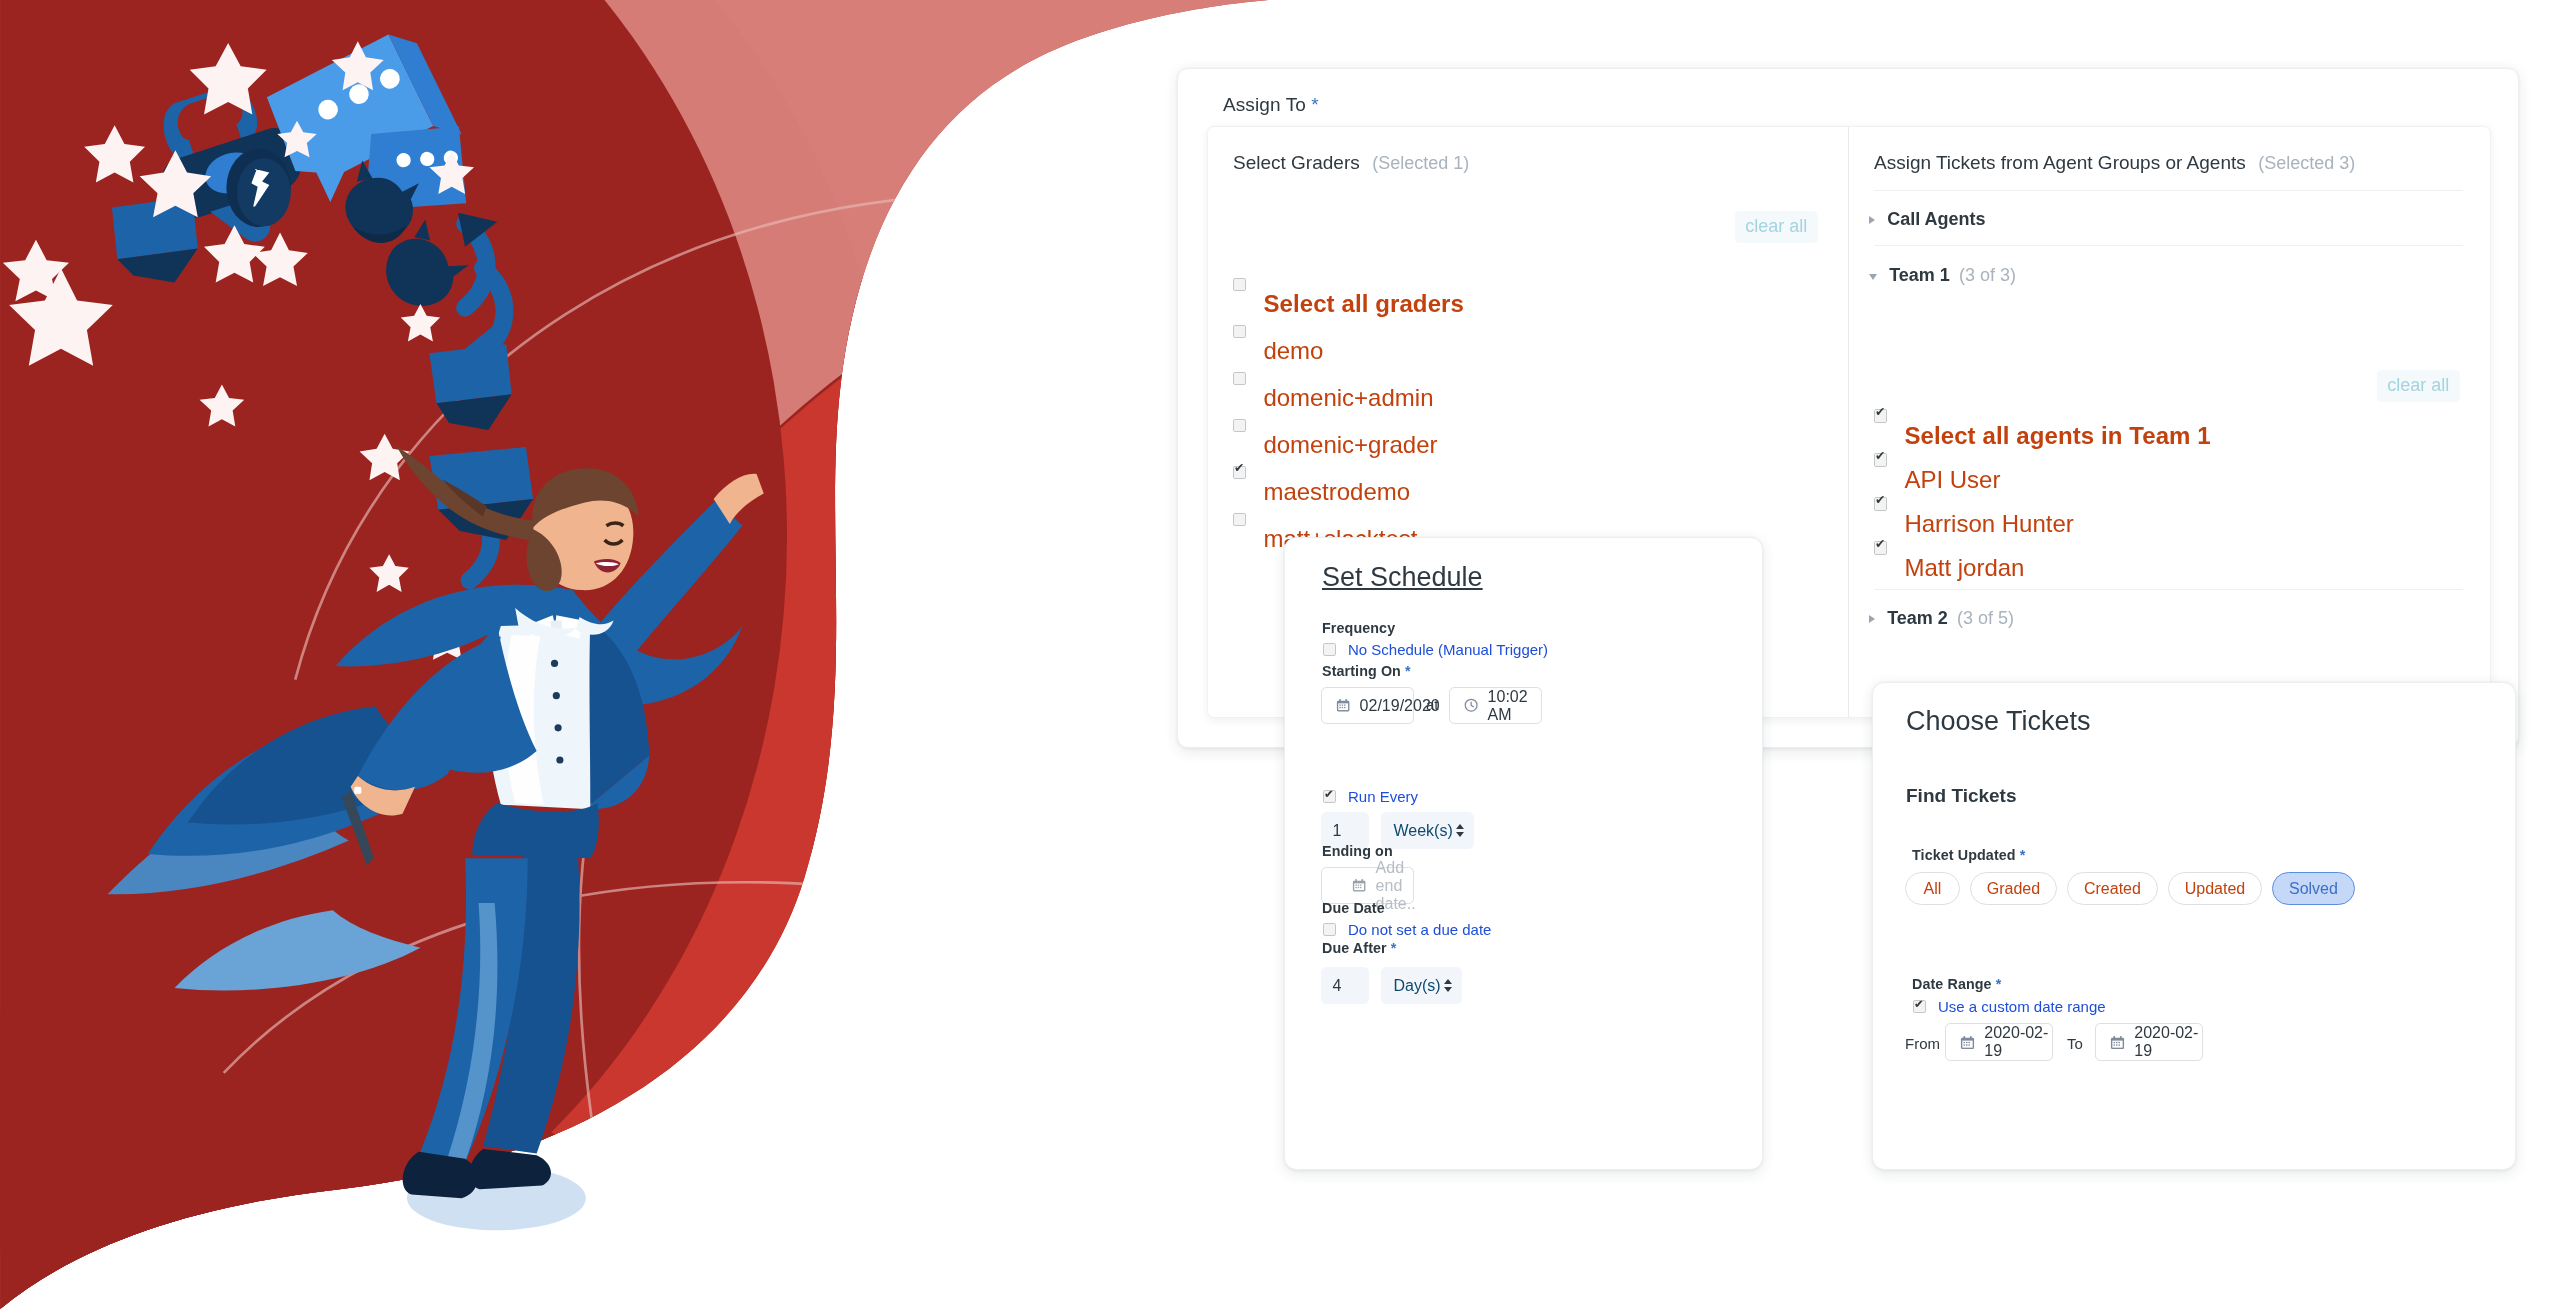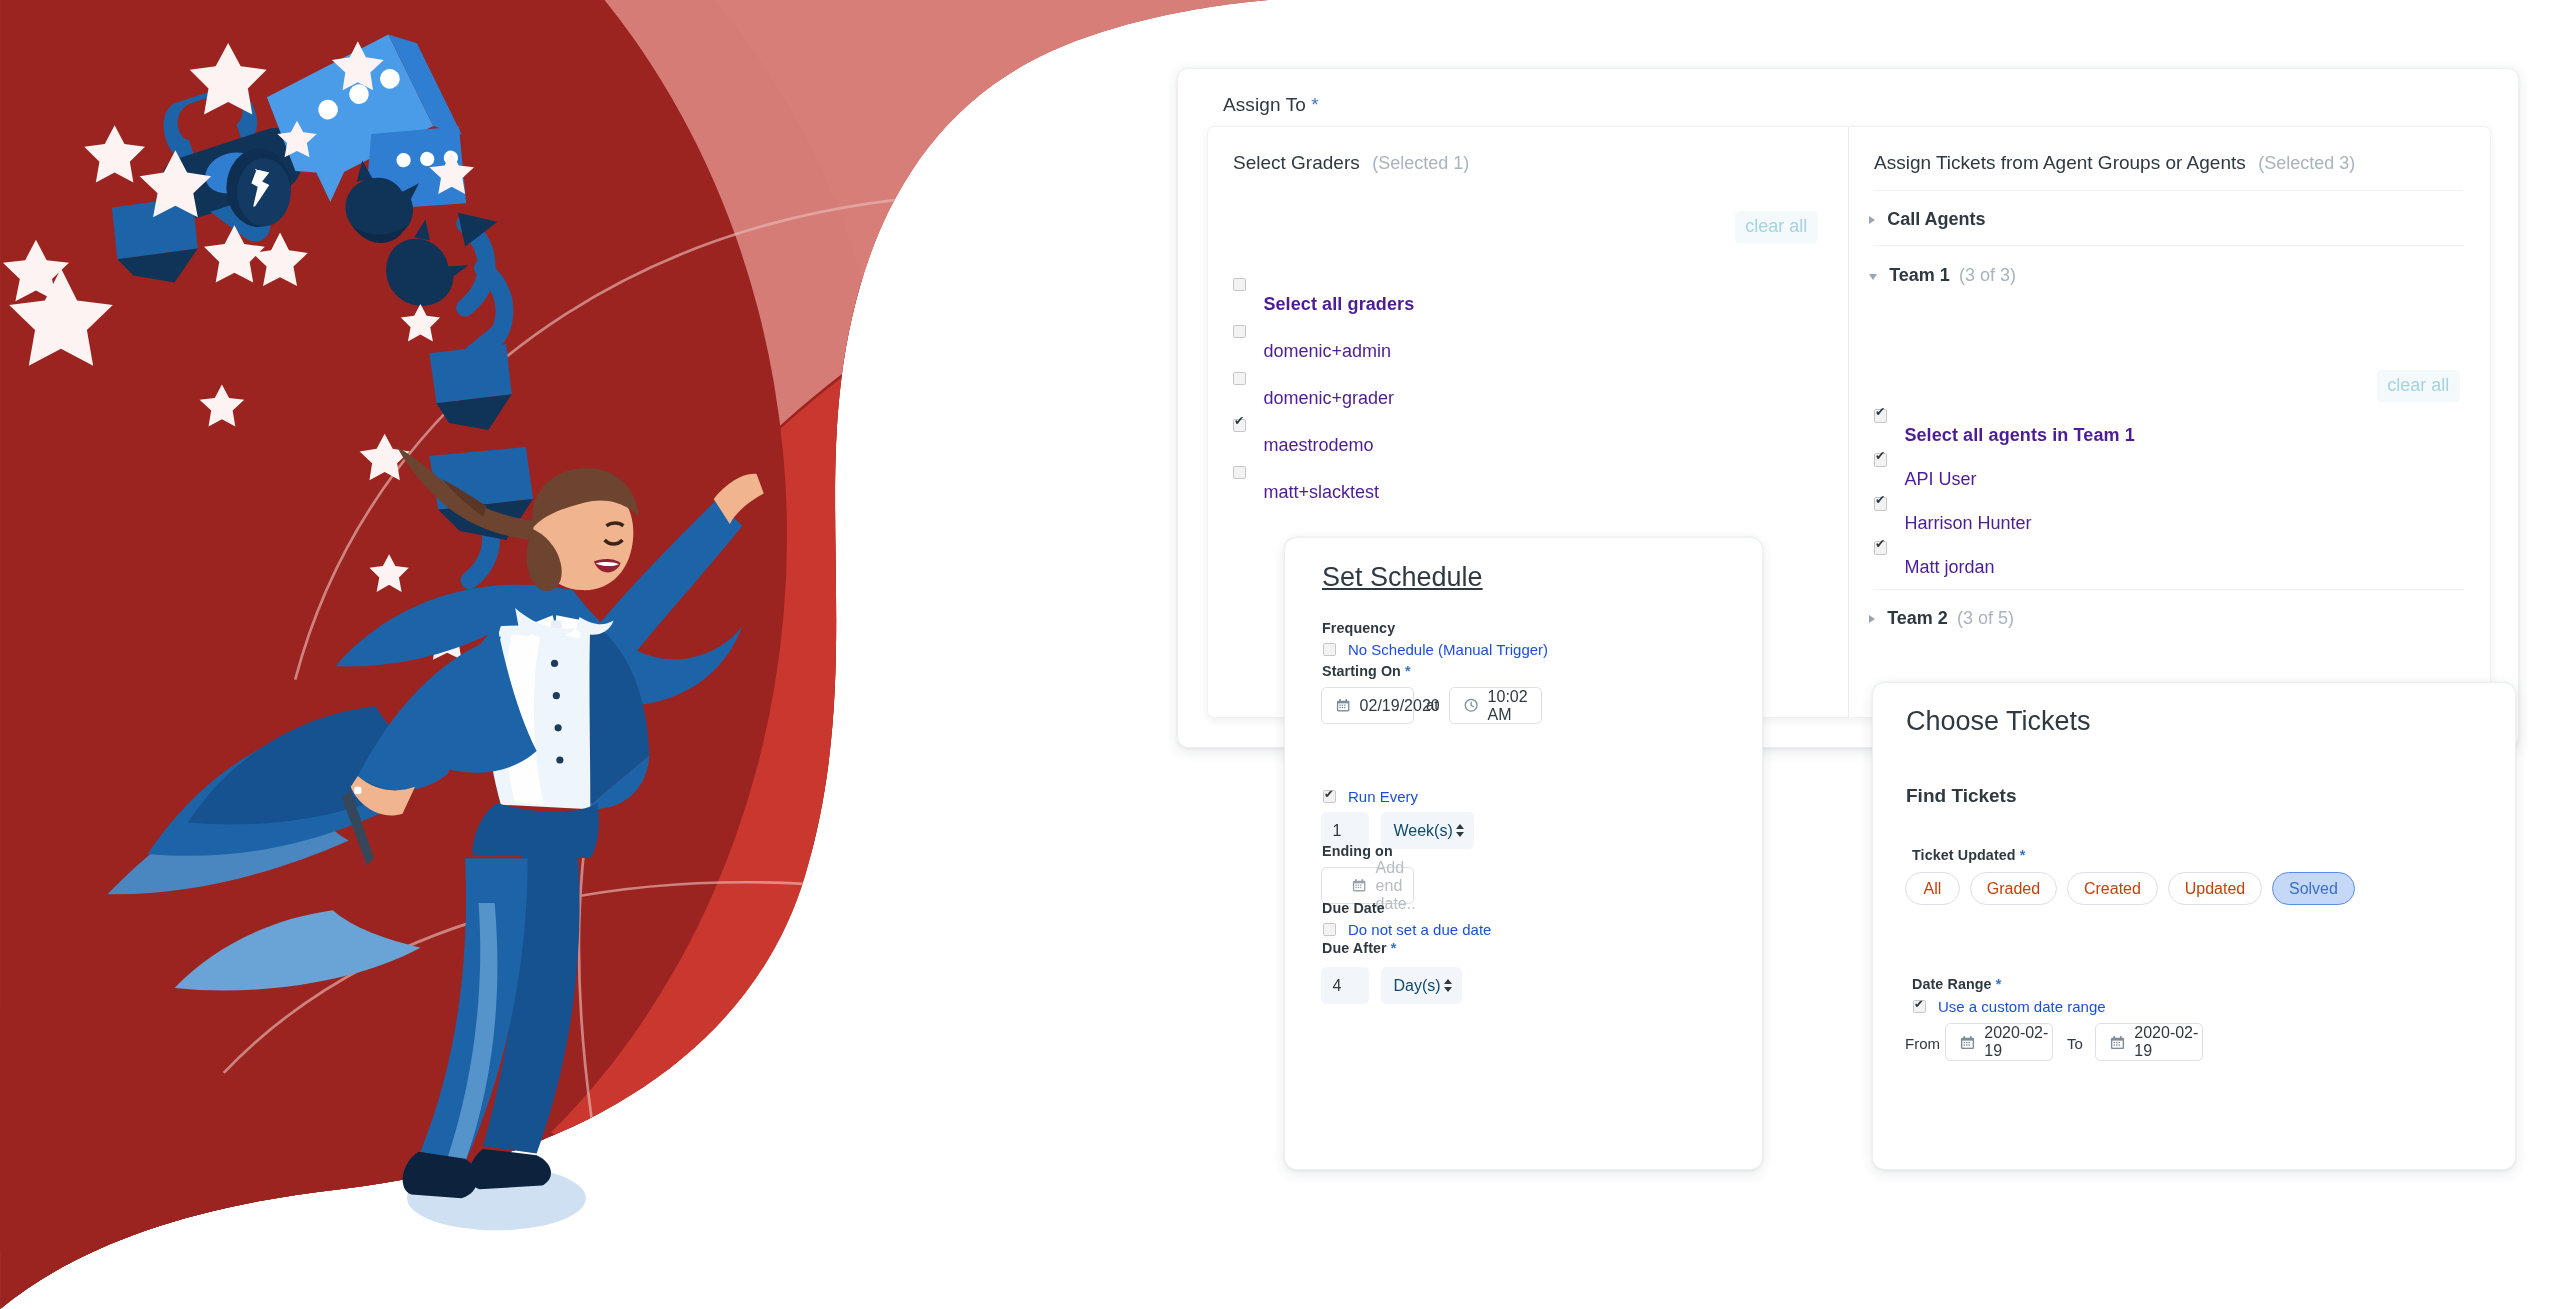--- a/index.html
+++ b/index.html
@@ -54,21 +54,21 @@
     background: #f4f9fb; border: none; border-radius: 4.5px;
     padding: 5.4px 10.7px; cursor: pointer; font-family: inherit;
   }
   #clear-graders { top: 84px; }
   #clear-team1 { top: 243px; }
 
   .opt-list { position: absolute; left: 25px; top: 134px; width: 572px; }
   .opt {
     display: flex; align-items: center; height: 47px; cursor: pointer;
   }
-  .opt-label { font-size: 18px; color: #4c1d95; margin-top: 39px; }
+  .opt-label { font-size: 24px; color: #c2410c; margin-top: 39px; }
   .opt-label.bold { font-weight: bold; letter-spacing: 0.1px; }
 
   
   .cb {
     width: 13.4px; height: 13.4px; border-radius: 1.8px;
     background: #f3f3f3; border: 0.9px solid #c6c6c6;
     margin-right: 17px; flex: 0 0 auto;
     position: relative;
   }
   .cb.checked::after {
@@ -363,20 +363,24 @@
         <div class="col-title">
           <span>Select Graders</span>
           <span class="count">(Selected 1)</span>
         </div>
         <button class="clear-all" id="clear-graders">clear all</button>
 
         <div class="opt-list">
           <div class="opt">
             <span class="cb"></span>
             <span class="opt-label bold">Select all graders</span>
+          </div>
+          <div class="opt">
+            <span class="cb"></span>
+            <span class="opt-label">demo</span>
           </div>
           <div class="opt">
             <span class="cb"></span>
             <span class="opt-label">domenic+admin</span>
           </div>
           <div class="opt">
             <span class="cb"></span>
             <span class="opt-label">domenic+grader</span>
           </div>
           <div class="opt">

